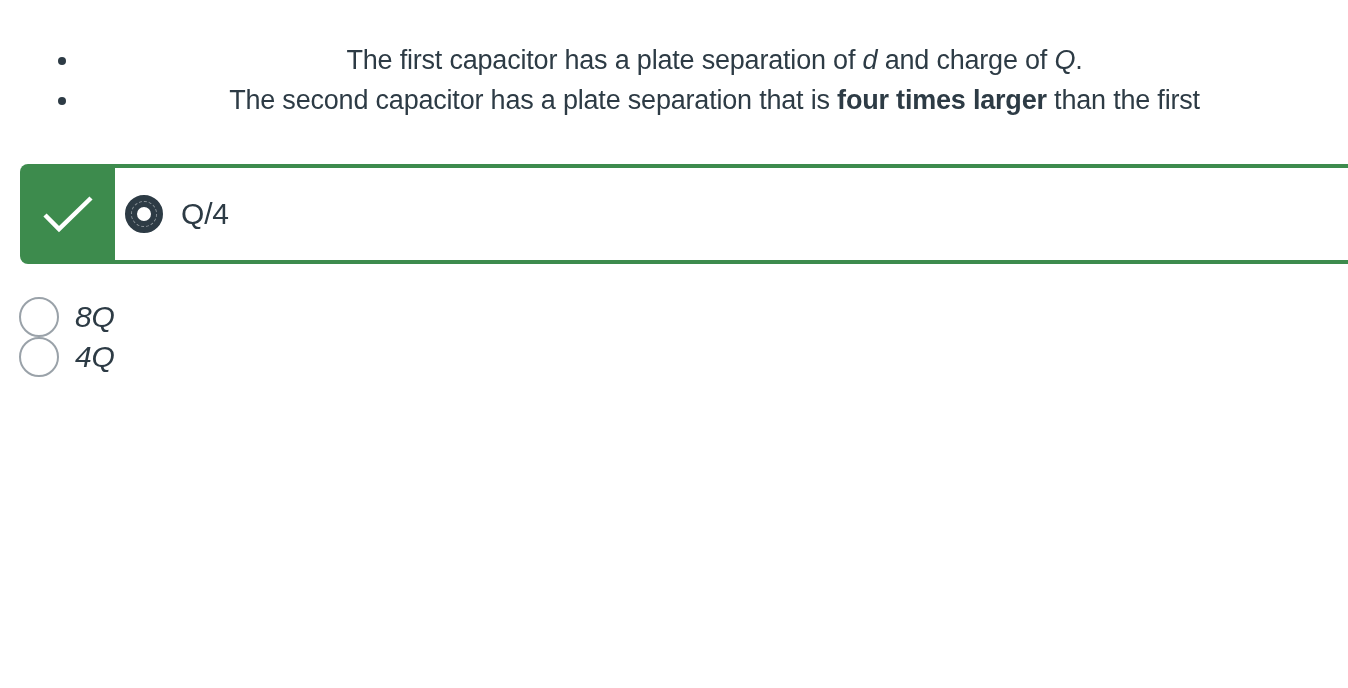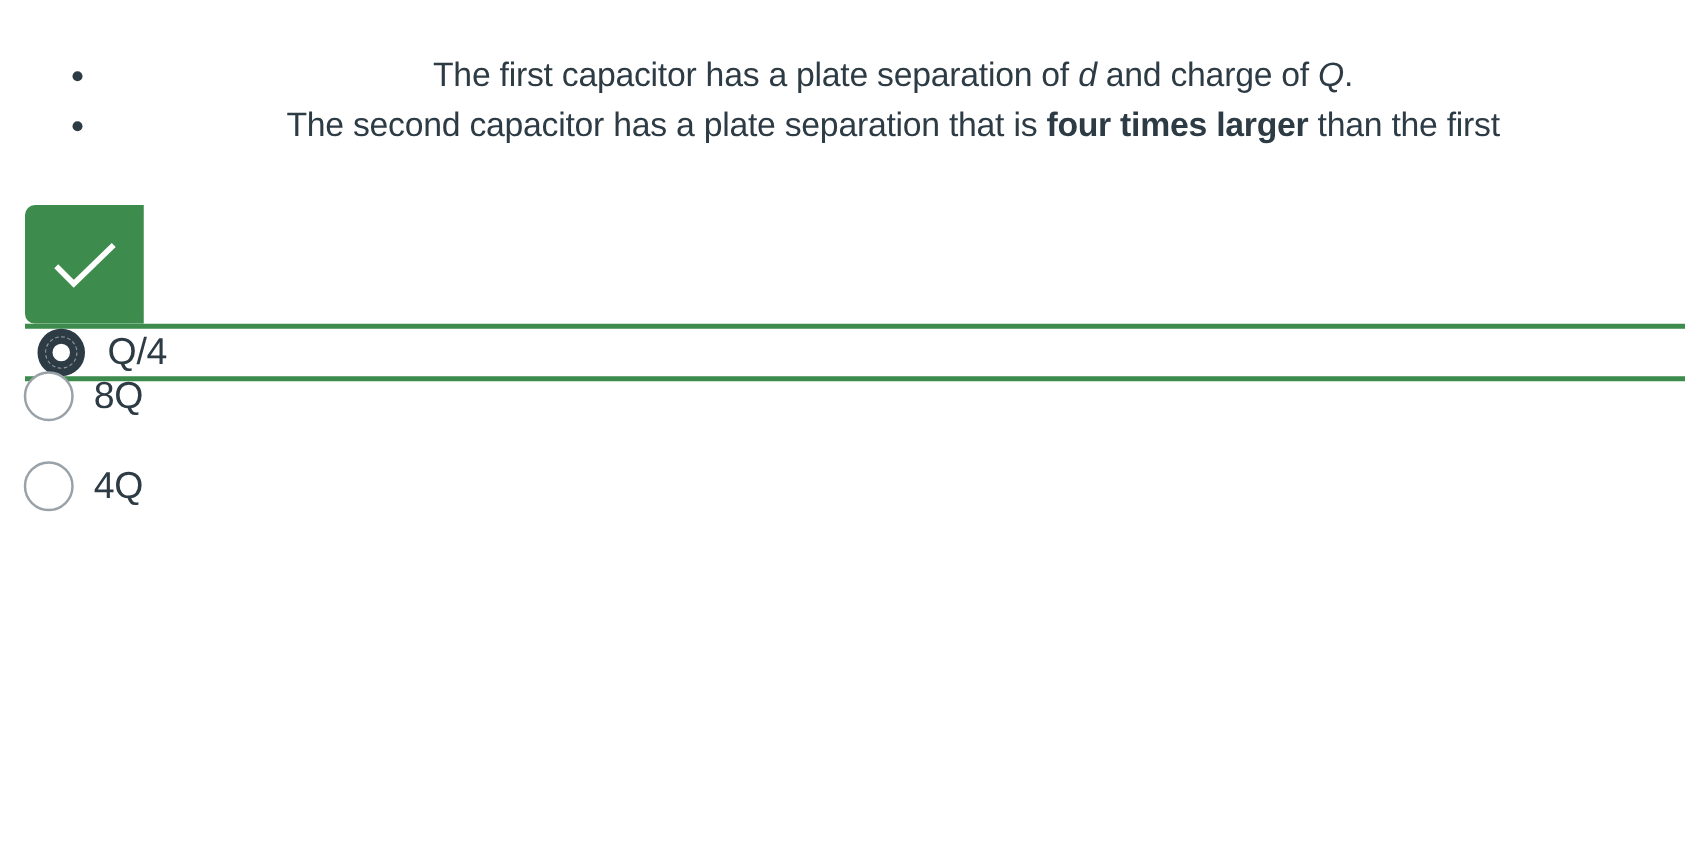--- a/index.html
+++ b/index.html
@@ -40,21 +40,20 @@
   .bullets li em { font-style: italic; }
   .bullets li strong { font-weight: 700; }
   .prompt { margin-top: 30px; }
 
   
   .correct-row {
     display: flex;
     align-items: stretch;
     margin: 44px 0 0 2px;
     height: 100px;
-    flex-direction: column;
   }
   .correct-flag {
     width: 95px;
     background: #3d8b4d;
     border-radius: 8px 0 0 8px;
     display: flex;
     align-items: center;
     justify-content: center;
     flex: 0 0 95px;
   }
@@ -86,21 +85,21 @@
     line-height: 38px;
     letter-spacing: -0.2px;
   }
 
   
   .options {
     margin-top: 33px;
     margin-left: 1px;
     display: flex;
     flex-direction: column;
-    gap: 32px;
+    font-style: italic;
   }
   .option-row {
     display: flex;
     align-items: center;
     gap: 16px;
     height: 40px;
   }
   .radio-unselected {
     box-sizing: border-box;
     width: 40px;

